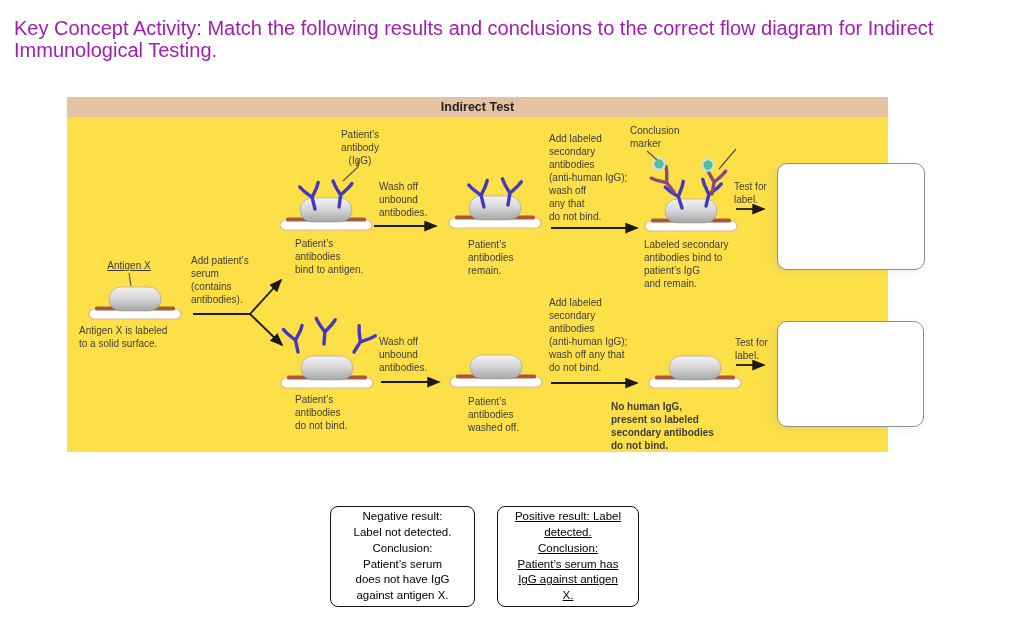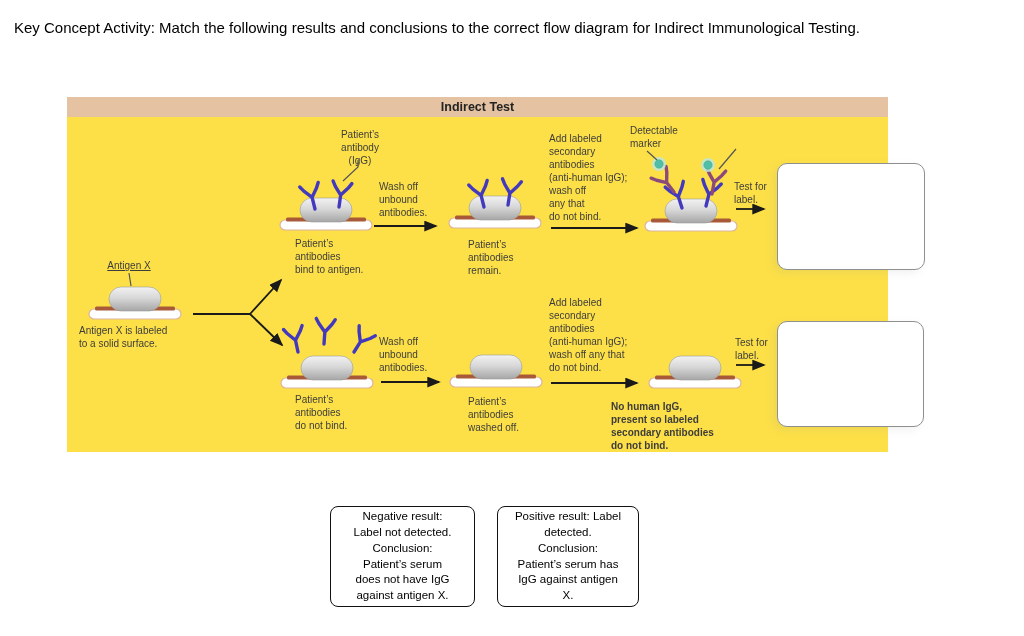--- a/index.html
+++ b/index.html
@@ -4,21 +4,21 @@
 <style>
   html,body{margin:0;padding:0;}
   body{
     width:1024px;height:636px;position:relative;background:#ffffff;
     font-family:"Liberation Sans","DejaVu Sans",sans-serif;overflow:hidden;
   }
   .abs{position:absolute;}
   
   .page-title{
     left:14px;top:17px;width:985px;
-    font-size:15px;line-height:22px;color:#000000;
+    font-size:20px;line-height:22px;color:#a21caf;
   }
   
   .panel{
     left:67px;top:97px;width:821px;height:355px;
     background:#fde047;
   }
   .panel-header{
     position:absolute;left:0;top:0;width:100%;height:20px;
     background:#e5c3a2;display:flex;align-items:center;justify-content:center;
     font-size:12.5px;font-weight:bold;color:#232323;
@@ -37,21 +37,21 @@
   #drop-zone-top{left:777px;top:163px;width:146px;height:105px;}
   #drop-zone-bottom{left:777px;top:321px;width:145px;height:104px;}
   
   .option-card{
     background:#ffffff;border:1.5px solid #111111;border-radius:8px;
     display:flex;align-items:center;justify-content:center;text-align:center;
     font-size:11.5px;line-height:15.8px;color:#000000;white-space:pre-line;
     box-sizing:border-box;padding:13px;
   }
   #option-negative{left:330px;top:506px;width:145px;height:101px;}
-  #option-positive{left:497px;top:506px;width:142px;height:101px;}
+  #option-positive{left:497px;top:506px;width:142px;height:101px;text-decoration:underline;}
 </style>
 </head>
 <body>
 
 <div class="abs page-title">Key Concept Activity: Match the following results and conclusions to the correct flow diagram for Indirect Immunological Testing.</div>
 
 <div class="abs panel">
 
   <div class="panel-header">Indirect Test</div>
 
@@ -140,25 +140,33 @@
   <div class="lbl" style="left:401px;top:141px;">Patient’s
 antibodies
 remain.</div>
   <div class="lbl" style="left:482px;top:35px;">Add labeled
 secondary
 antibodies
 (anti-human IgG);
 wash off
 any that
 do not bind.</div>
-  <div class="lbl" style="left:563px;top:27px;">Detectable
+  <div class="lbl" style="left:563px;top:27px;">Conclusion
 marker</div>
   <div class="lbl" style="left:667px;top:83px;">Test for
 label.</div>
+  <div class="lbl" style="left:577px;top:141px;">Labeled secondary
+antibodies bind to
+patient’s IgG
+and remain.</div>
   <div class="lbl center" style="left:31px;top:162px;width:62px;text-decoration:underline;">Antigen X</div>
+  <div class="lbl" style="left:124px;top:157px;">Add patient’s
+serum
+(contains
+antibodies).</div>
   <div class="lbl" style="left:12px;top:227px;">Antigen X is labeled
 to a solid surface.</div>
   <div class="lbl" style="left:228px;top:296px;">Patient’s
 antibodies
 do not bind.</div>
   <div class="lbl" style="left:312px;top:238px;">Wash off
 unbound
 antibodies.</div>
   <div class="lbl" style="left:401px;top:298px;">Patient’s
 antibodies

